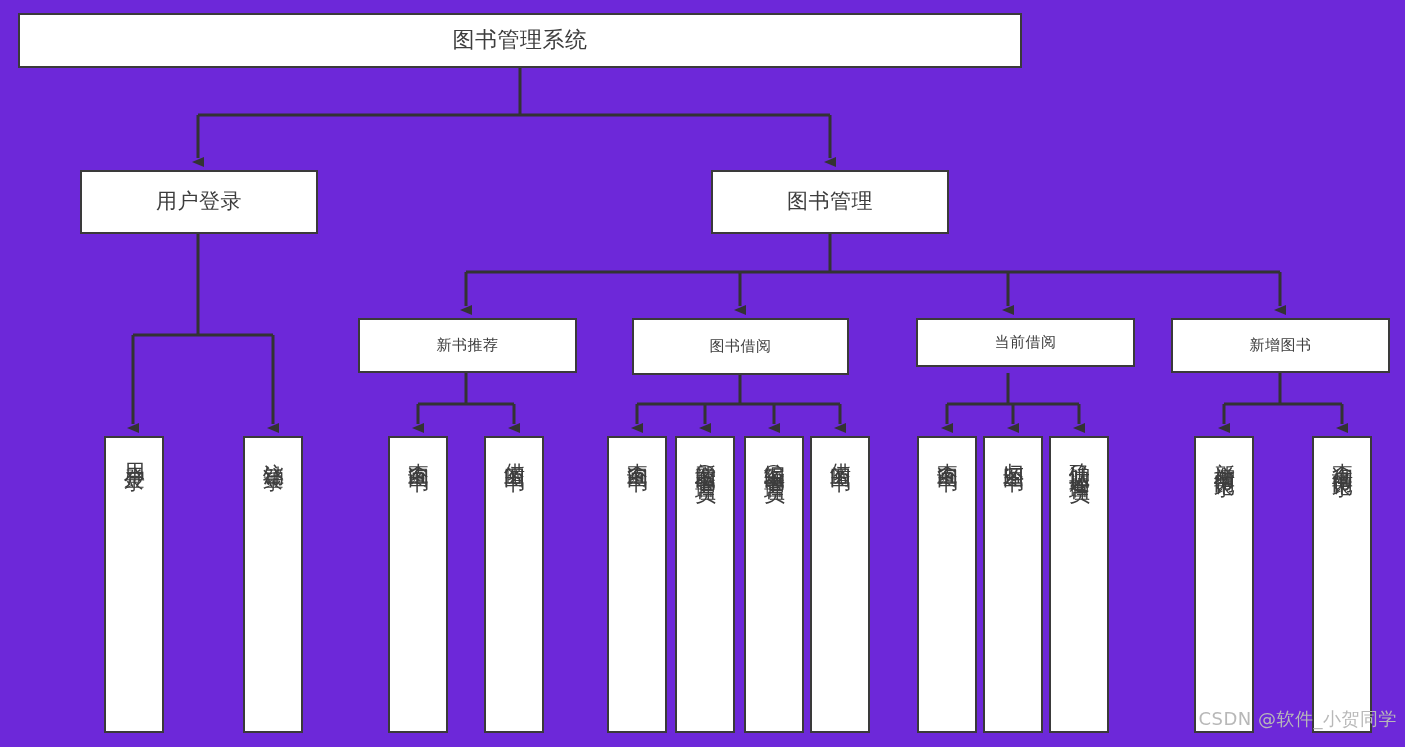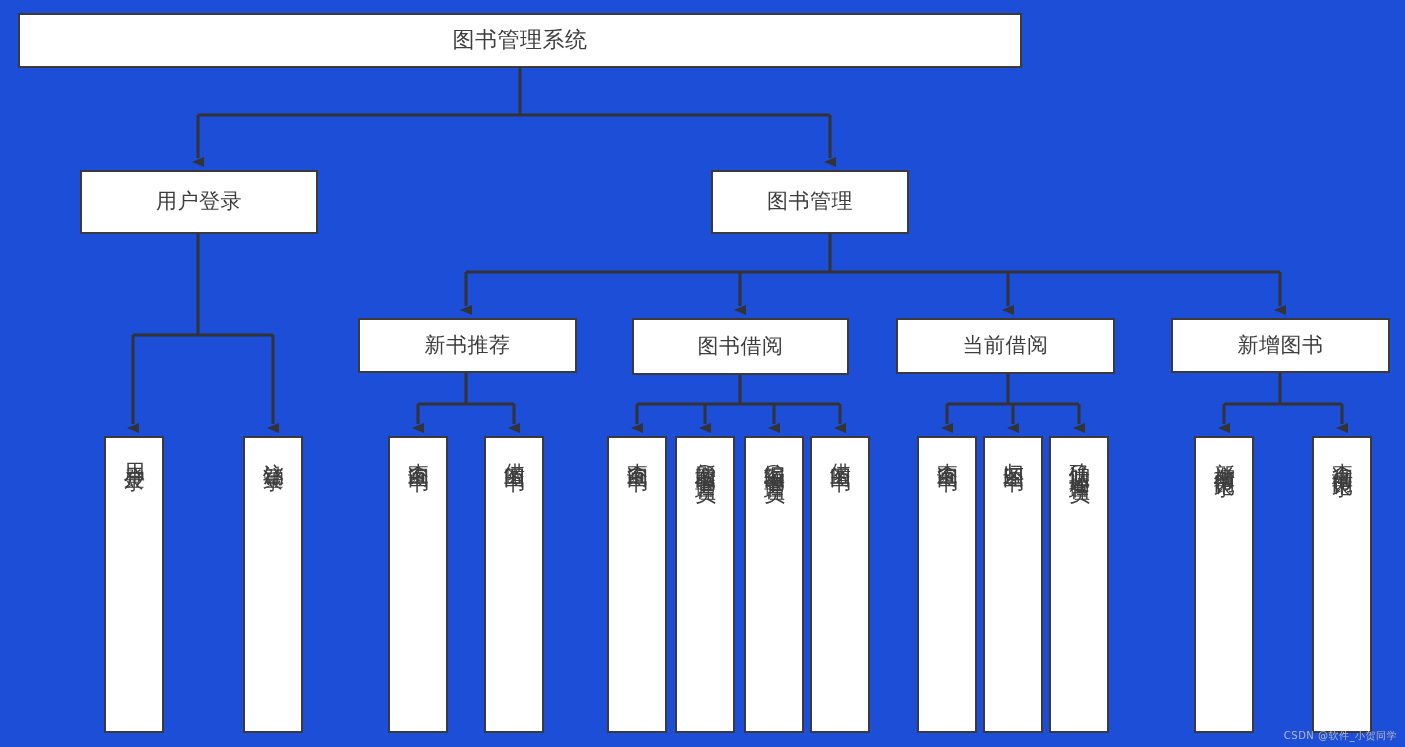--- a/index.html
+++ b/index.html
@@ -8,21 +8,21 @@
     padding: 0;
     background: #ffffff;
   }
   body {
     font-family: "DejaVu Sans", "Liberation Sans", sans-serif;
   }
   #canvas {
     position: relative;
     width: 1405px;
     height: 747px;
-    background: #1d4ed8;
+    background: #6d28d9;
     overflow: hidden;
   }
   #diagram-svg {
     position: absolute;
     left: 0;
     top: 0;
     width: 1405px;
     height: 747px;
   }
   .node-box {
@@ -52,26 +52,26 @@
     writing-mode: vertical-rl;
     text-orientation: upright;
     -webkit-writing-mode: vertical-rl;
     font-size: 21px;
     letter-spacing: 3px;
     white-space: nowrap;
     line-height: 1;
   }
   .node-box.level1 .node-label { font-size: 22px; }
   .node-box.level2 .node-label { font-size: 21px; }
-  .node-box.level3 .node-label { font-size: 21px; }
+  .node-box.level3 .node-label { font-size: 15px; }
   #watermark {
     position: absolute;
     right: 8px;
-    bottom: 4px;
-    font-size: 10px;
+    bottom: 16px;
+    font-size: 18px;
     color: #b8b8b8;
     letter-spacing: 0.5px;
     white-space: nowrap;
     pointer-events: none;
   }
 </style>
 </head>
 <body>
 
 <div id="canvas">
@@ -127,31 +127,31 @@
     </g>
   </svg>
 
   <div class="node-box level1" style="left:18px; top:13px; width:1004px; height:55px;">
     <span class="node-label">图书管理系统</span>
   </div>
 
   <div class="node-box level2" style="left:80px; top:170px; width:238px; height:64px;">
     <span class="node-label">用户登录</span>
   </div>
-  <div class="node-box level2" style="left:711px; top:170px; width:198px; height:64px;">
+  <div class="node-box level2" style="left:711px; top:170px; width:238px; height:64px;">
     <span class="node-label">图书管理</span>
   </div>
 
   <div class="node-box level3" style="left:358px; top:318px; width:219px; height:55px;">
     <span class="node-label">新书推荐</span>
   </div>
   <div class="node-box level3" style="left:632px; top:318px; width:217px; height:57px;">
     <span class="node-label">图书借阅</span>
   </div>
-  <div class="node-box level3" style="left:896px; top:318px; width:219px; height:56px;">
+  <div class="node-box level3" style="left:916px; top:318px; width:219px; height:49px;">
     <span class="node-label">当前借阅</span>
   </div>
   <div class="node-box level3" style="left:1171px; top:318px; width:219px; height:55px;">
     <span class="node-label">新增图书</span>
   </div>
 
   <div class="node-box leaf" style="left:104px; top:436px; width:60px; height:297px;">
     <span class="node-label">用户登录</span>
   </div>
   <div class="node-box leaf" style="left:243px; top:436px; width:60px; height:297px;">

